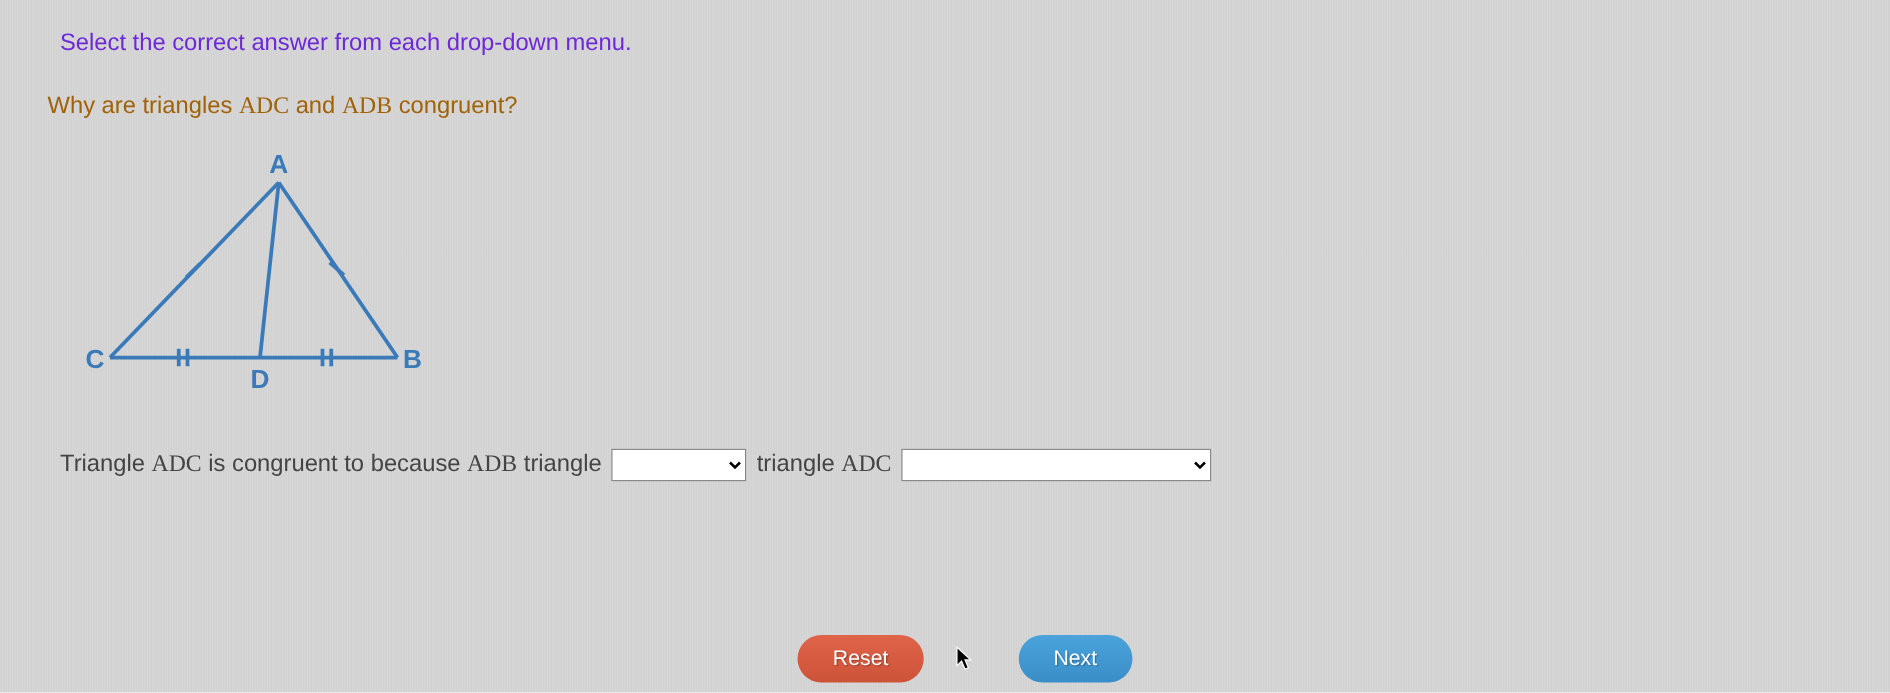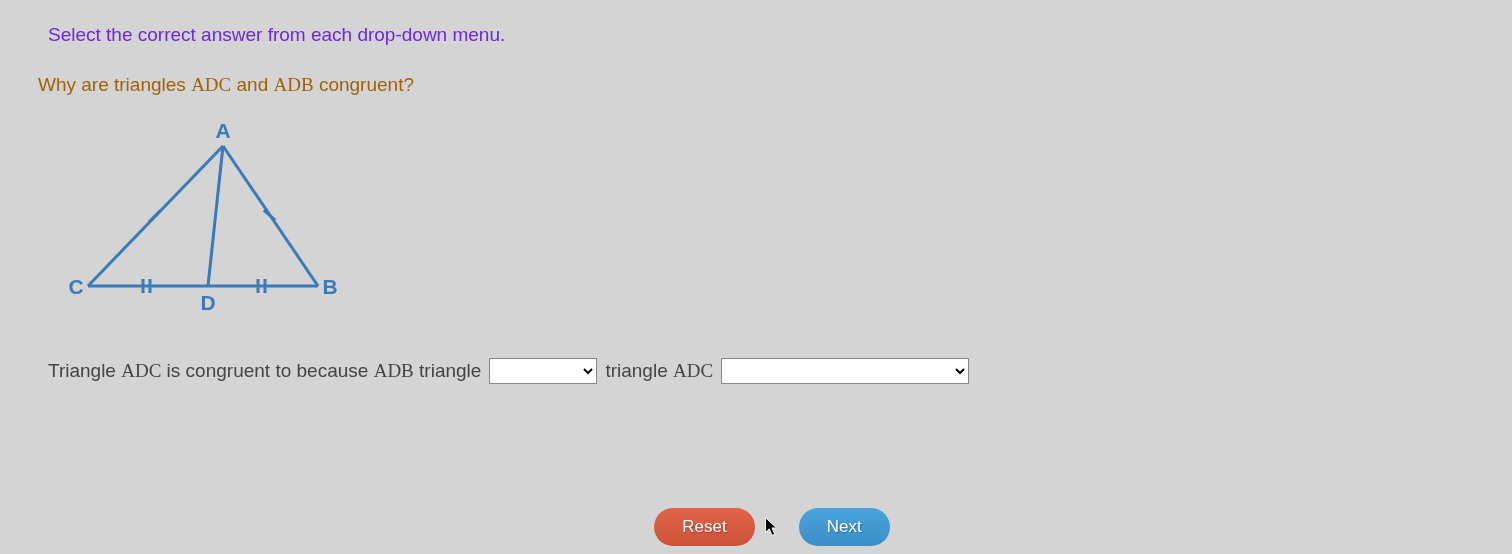--- a/index.html
+++ b/index.html
@@ -52,21 +52,21 @@
       background: #fff;
       border: 1px solid #888;
       font-size: 14px;
       padding: 0 4px;
     }
     .dropdown.small { width: 108px; }
     .dropdown.large { width: 248px; }
     .button-row {
       display: flex;
       justify-content: center;
-      gap: 0;
+      gap: 16px;
       align-items: center;
       position: absolute;
       bottom: 8px;
       left: 0;
       right: 0;
       margin-left: 32px;
     }
     .btn {
       height: 38px;
       border: none;

